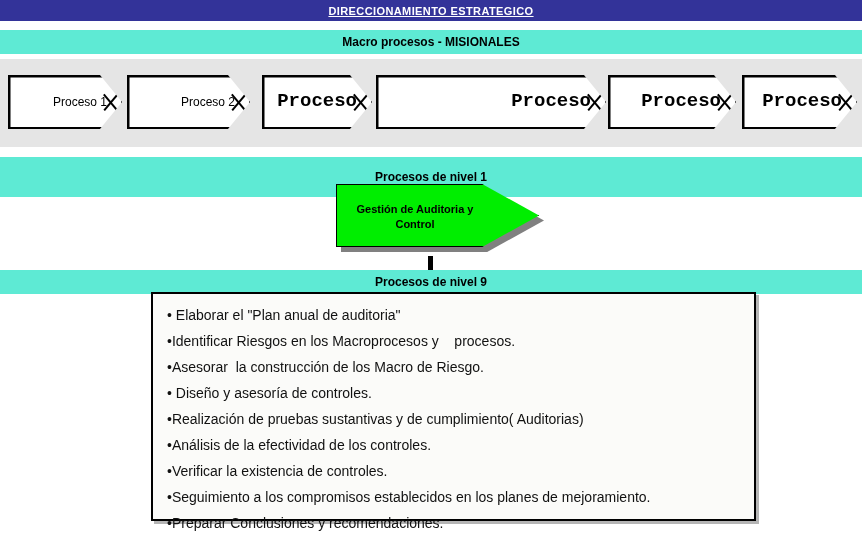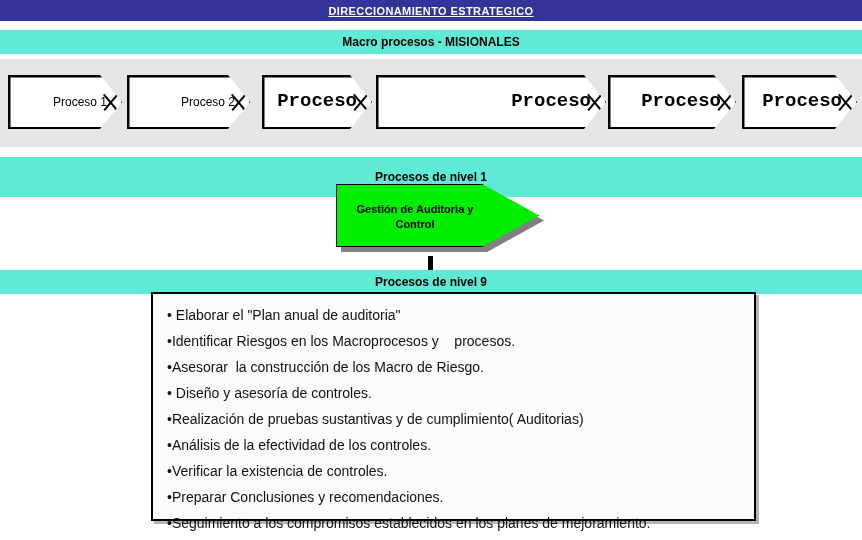--- a/index.html
+++ b/index.html
@@ -290,16 +290,16 @@
 
 <div class="detail-box">
   <ul class="detail-list">
     <li>• Elaborar el "Plan anual de auditoria"</li>
     <li>•Identificar Riesgos en los Macroprocesos y    procesos.</li>
     <li>•Asesorar  la construcción de los Macro de Riesgo.</li>
     <li>• Diseño y asesoría de controles.</li>
     <li>•Realización de pruebas sustantivas y de cumplimiento( Auditorias)</li>
     <li>•Análisis de la efectividad de los controles.</li>
     <li>•Verificar la existencia de controles.</li>
+    <li>•Seguimiento a los compromisos establecidos en los planes de mejoramiento.</li>
     <li>•Preparar Conclusiones y recomendaciones.</li>
-    <li>•Seguimiento a los compromisos establecidos en los planes de mejoramiento.</li>
   </ul>
 </div>
 
 </body></html>

